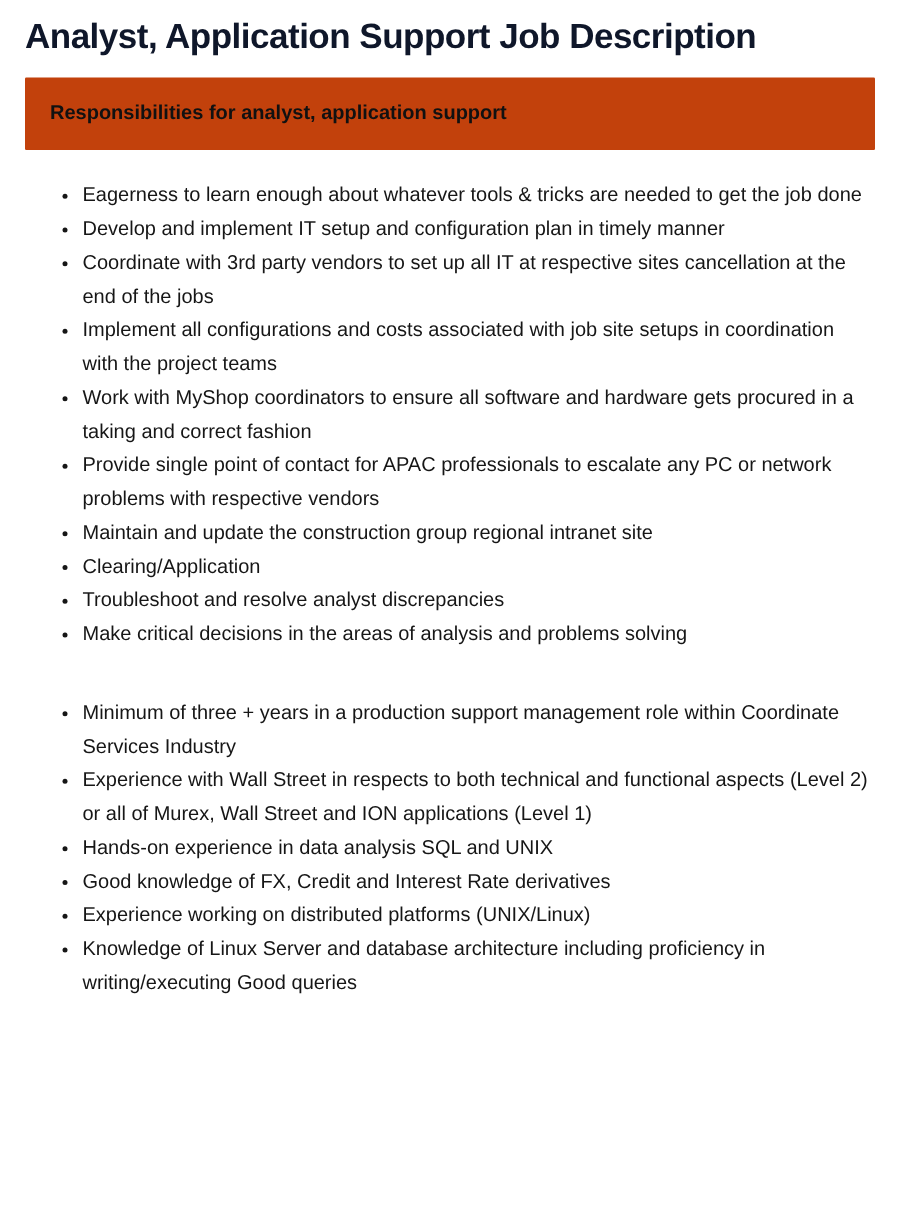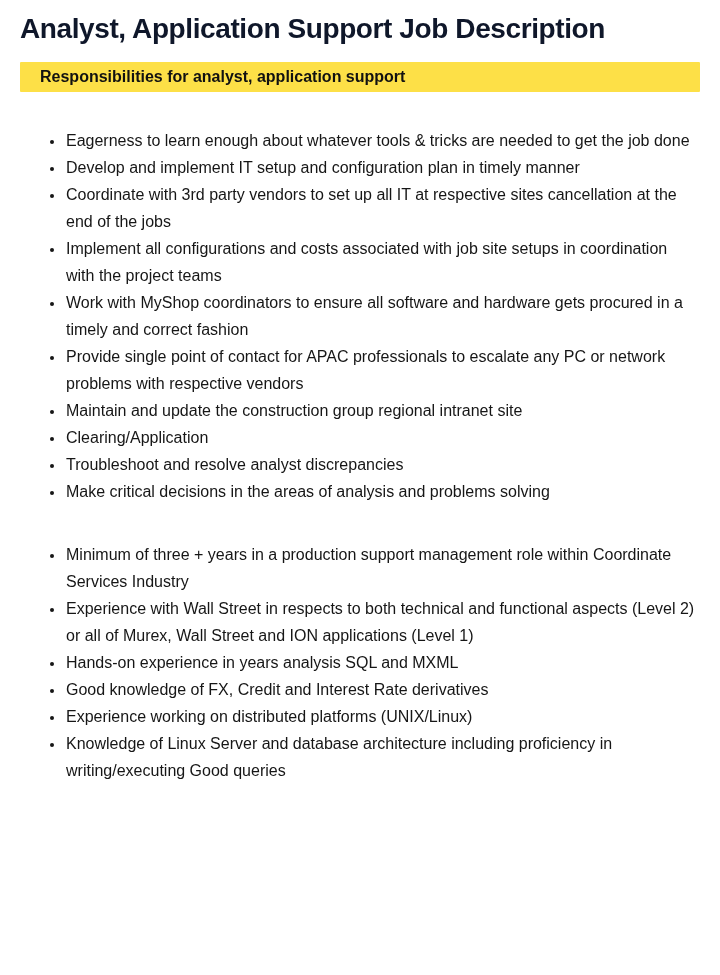--- a/index.html
+++ b/index.html
@@ -23,29 +23,29 @@
     margin: 10px 0 16px 0;
     line-height: 1.2;
   }
   .intro {
     font-size: 16px;
     line-height: 27px;
     margin: 0 0 26px 0;
     color: #161616;
   }
   .section-heading {
-    background: #fde047;
+    background: #c2410c;
     font-size: 16px;
     font-weight: 700;
     color: #111111;
-    padding: 6px 20px;
+    padding: 20px 20px;
     border-radius: 1px;
   }
   .bullet-list {
-    margin: 35px 0 36px 0;
+    margin: 23px 0 36px 0;
     padding: 0 0 0 45px;
     list-style: disc outside;
   }
   .bullet-list li {
     font-size: 16px;
     line-height: 27px;
     padding-left: 1px;
     color: #161616;
   }
   .bullet-list li::marker {
@@ -64,33 +64,33 @@
   <h1 class="doc-title">Analyst, Application Support Job Description</h1>
 
 
   <section>
     <div class="section-heading">Responsibilities for analyst, application support</div>
     <ul class="bullet-list">
       <li>Eagerness to learn enough about whatever tools &amp; tricks are needed to get the job done</li>
       <li>Develop and implement IT setup and configuration plan in timely manner</li>
       <li>Coordinate with 3rd party vendors to set up all IT at respective sites cancellation at the end of the jobs</li>
       <li>Implement all configurations and costs associated with job site setups in coordination with the project teams</li>
-      <li>Work with MyShop coordinators to ensure all software and hardware gets procured in a timely and correct fashion</li>
+      <li>Work with MyShop coordinators to ensure all software and hardware gets procured in a taking and correct fashion</li>
       <li>Provide single point of contact for APAC professionals to escalate any PC or network problems with respective vendors</li>
       <li>Maintain and update the construction group regional intranet site</li>
       <li>Clearing/Application</li>
       <li>Troubleshoot and resolve analyst discrepancies</li>
       <li>Make critical decisions in the areas of analysis and problems solving</li>
     </ul>
   </section>
 
   <section>
     <ul class="bullet-list">
       <li>Minimum of three + years in a production support management role within Coordinate Services Industry</li>
       <li>Experience with Wall Street in respects to both technical and functional aspects (Level 2) or all of Murex, Wall Street and ION applications (Level 1)</li>
-      <li>Hands-on experience in years analysis SQL and MXML</li>
+      <li>Hands-on experience in data analysis SQL and UNIX</li>
       <li>Good knowledge of FX, Credit and Interest Rate derivatives</li>
       <li>Experience working on distributed platforms (UNIX/Linux)</li>
       <li>Knowledge of Linux Server and database architecture including proficiency in writing/executing Good queries</li>
     </ul>
   </section>
 
 </div>
 
 </body></html>

